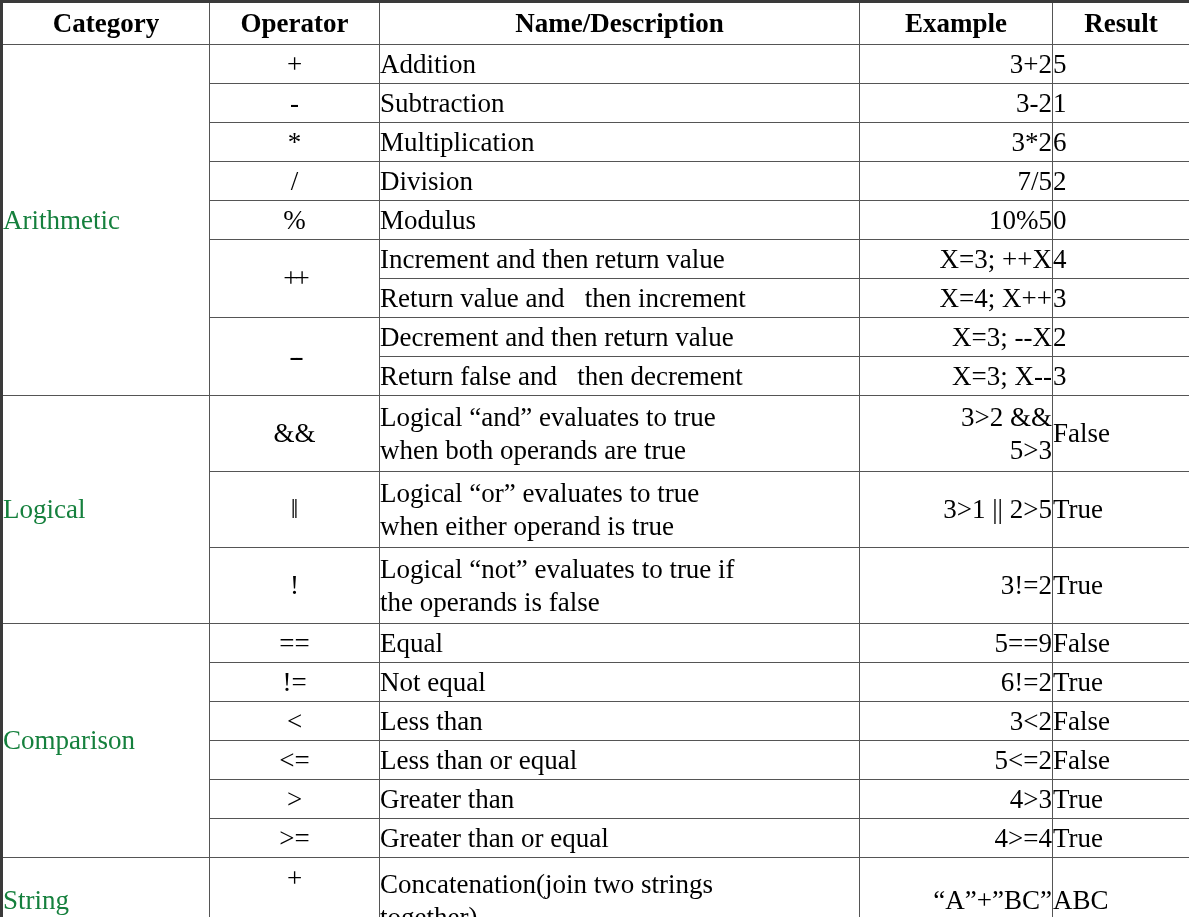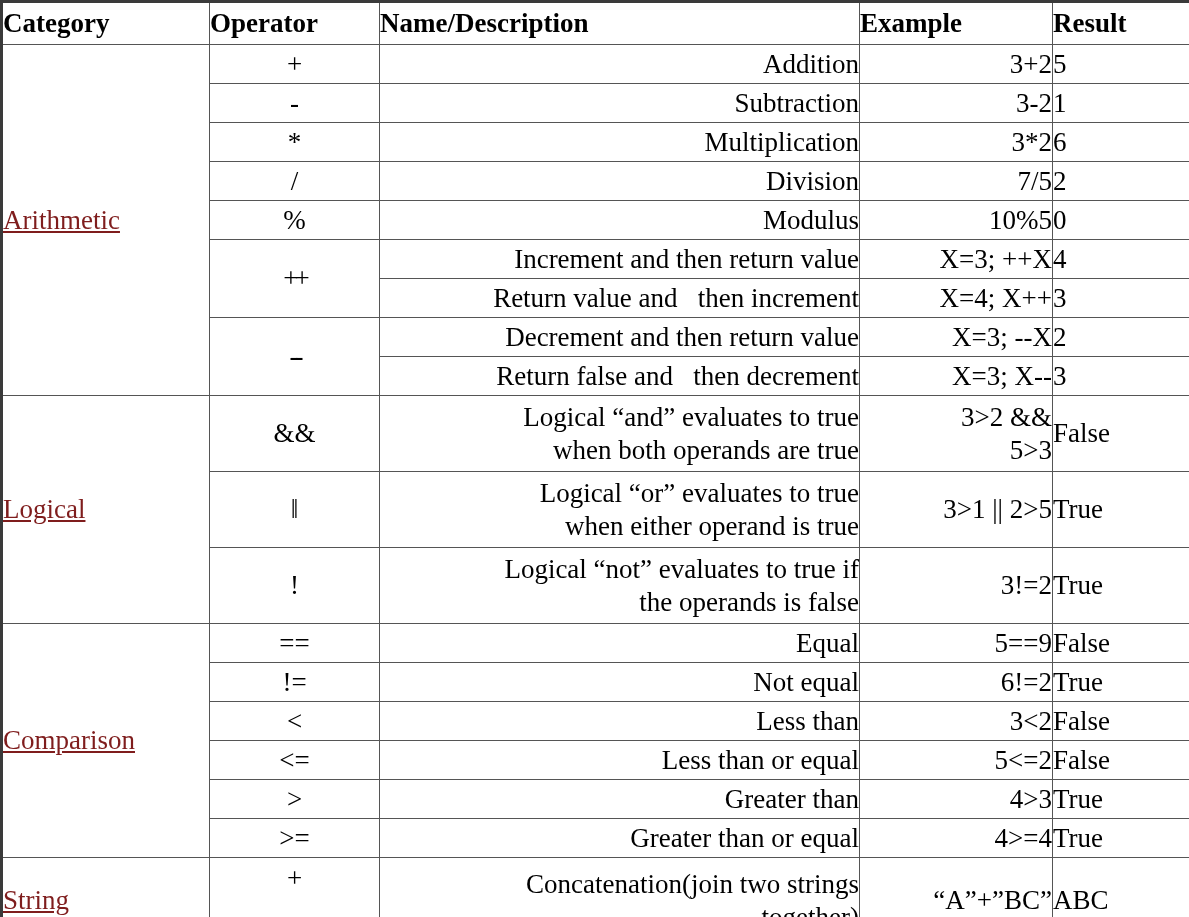--- a/index.html
+++ b/index.html
@@ -35,49 +35,48 @@
     border: 1px solid #555555;
     padding: 0;
     vertical-align: middle;
     font-size: 27px;
     line-height: 1.20;
   }
 
   
   thead th {
     font-weight: bold;
-    text-align: left;
+    text-align: center;
     height: 41px;
     font-size: 28px;
     border-bottom: 2px solid #333333;
     white-space: nowrap;
   }
 
   
   td.category {
-    color: #7f1d1d;
+    color: #15803d;
     text-align: left;
     padding-left: 15px;
     vertical-align: middle;
     border-right: 2px solid #444444;
-    text-decoration: underline;
   }
   td.category.top-align { vertical-align: top; padding-top: 8px; }
 
   
   td.operator {
     text-align: center;
     vertical-align: middle;
     letter-spacing: 0;
   }
   td.operator.tight { letter-spacing: -4px; padding-right: 4px; }
 
   
   td.name {
-    text-align: right;
+    text-align: left;
     padding-left: 14px;
     padding-right: 6px;
     vertical-align: middle;
     white-space: pre-wrap;
   }
   td.name.top { vertical-align: top; padding-top: 4px; }
 
   td.example {
     text-align: right;
     padding-left: 10px;

